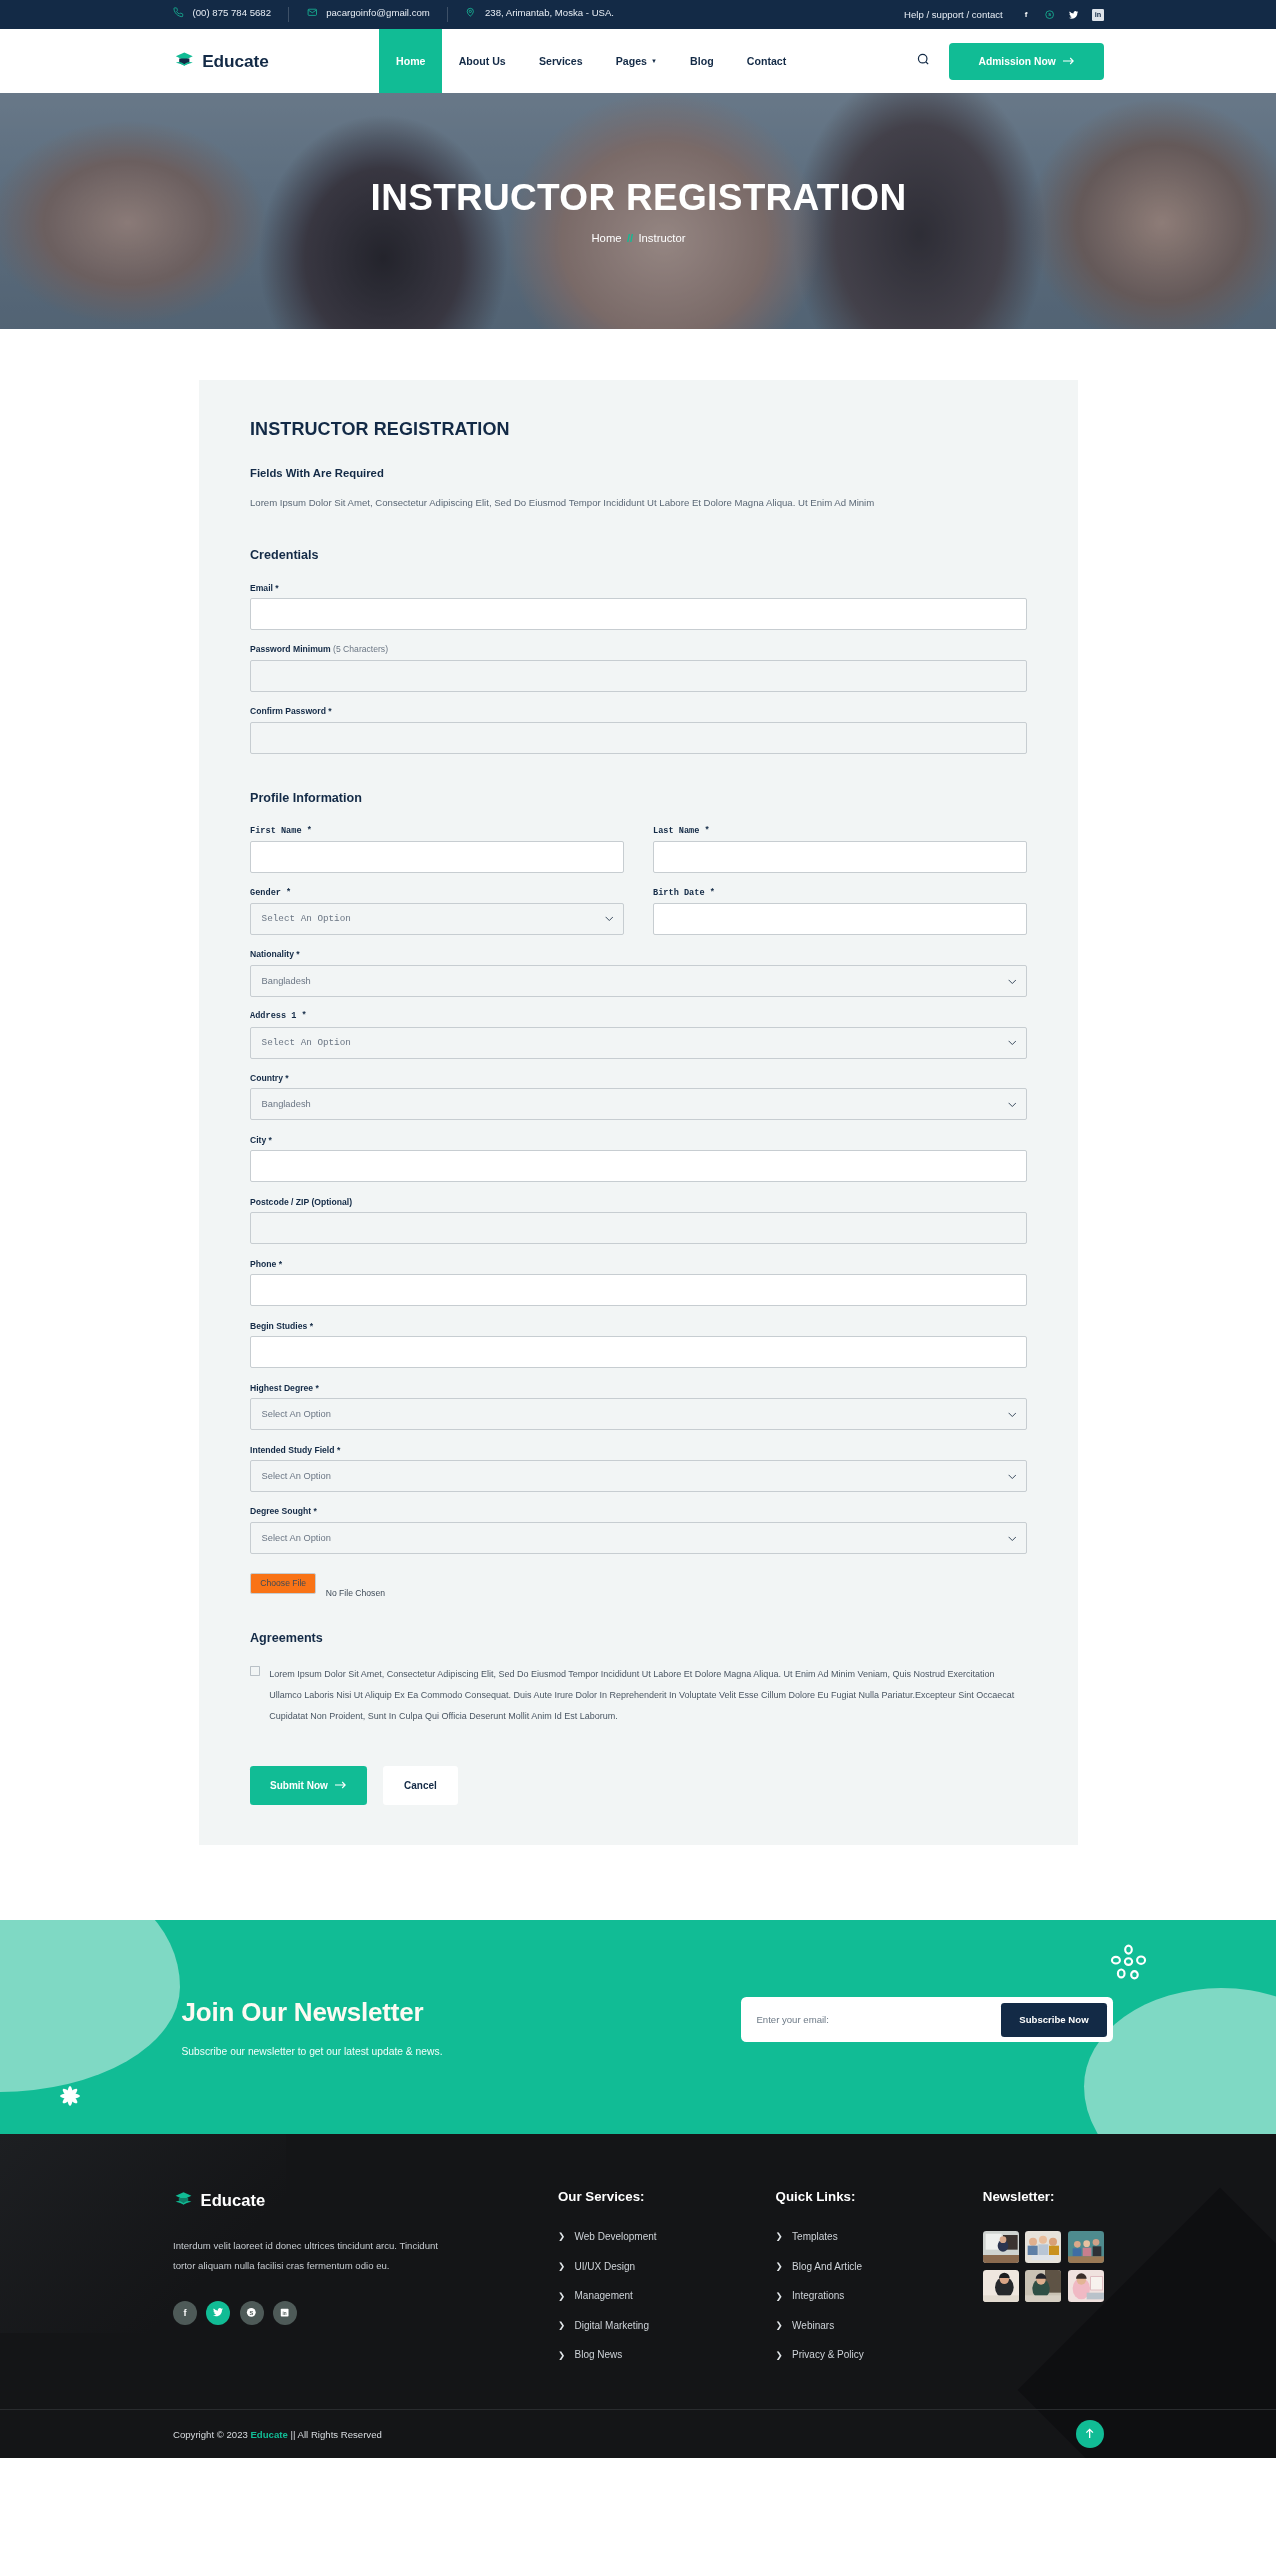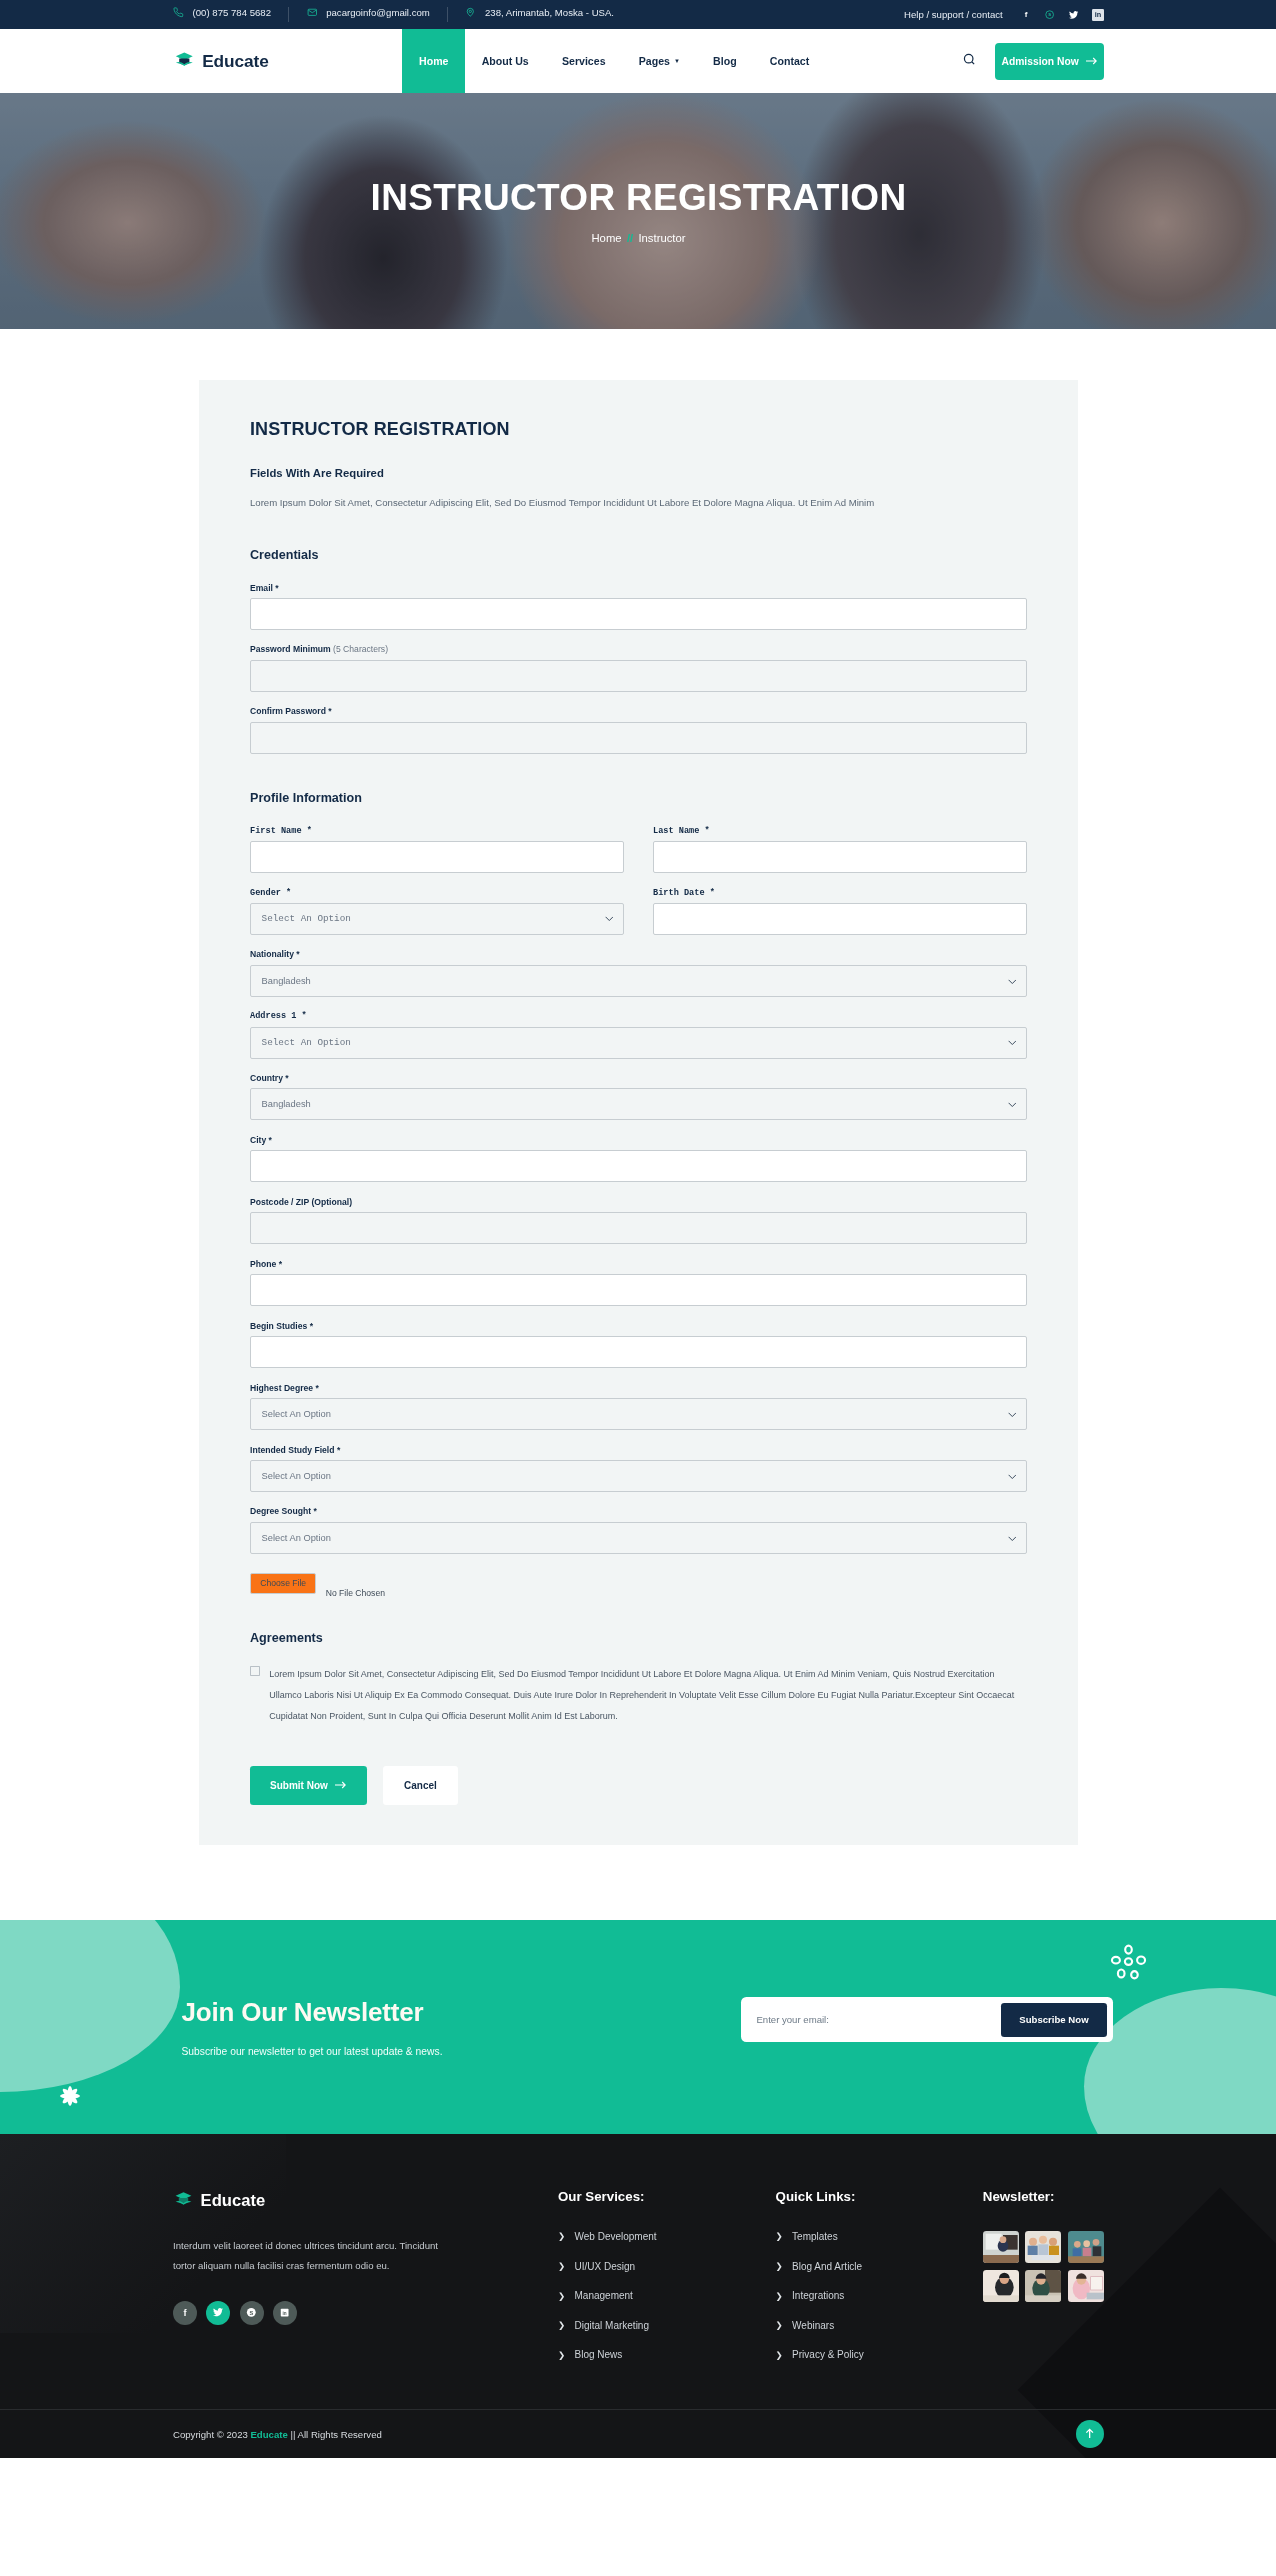--- a/index.html
+++ b/index.html
@@ -69,21 +69,21 @@
   }
   .nav a.active { background: #11bc95; color: #fff; }
   .caret { font-size: 6px; margin-left: 4px; }
   .head-right { display: flex; align-items: center; gap: 17.3px; }
   .search-btn {
     width: 18.6px; height: 18.6px; display: flex; align-items: center; justify-content: center;
     background: none; border: none; cursor: pointer; color: #132a46;
   }
   .cta {
     background: #11bc95; color: #fff; border: none; border-radius: 4px;
-    height: 37px; padding: 0 6px; font-size: 10.3px; font-weight: 600;
+    height: 37px; padding: 0 29px; font-size: 10.3px; font-weight: 600;
     display: inline-flex; align-items: center; gap: 7.3px; cursor: pointer;
     font-family: inherit; white-space: nowrap;
   }
 
   
   .hero {
     height: 236px; position: relative; overflow: hidden;
     display: flex; flex-direction: column; align-items: center; justify-content: center;
   }
   .hero-bg {

